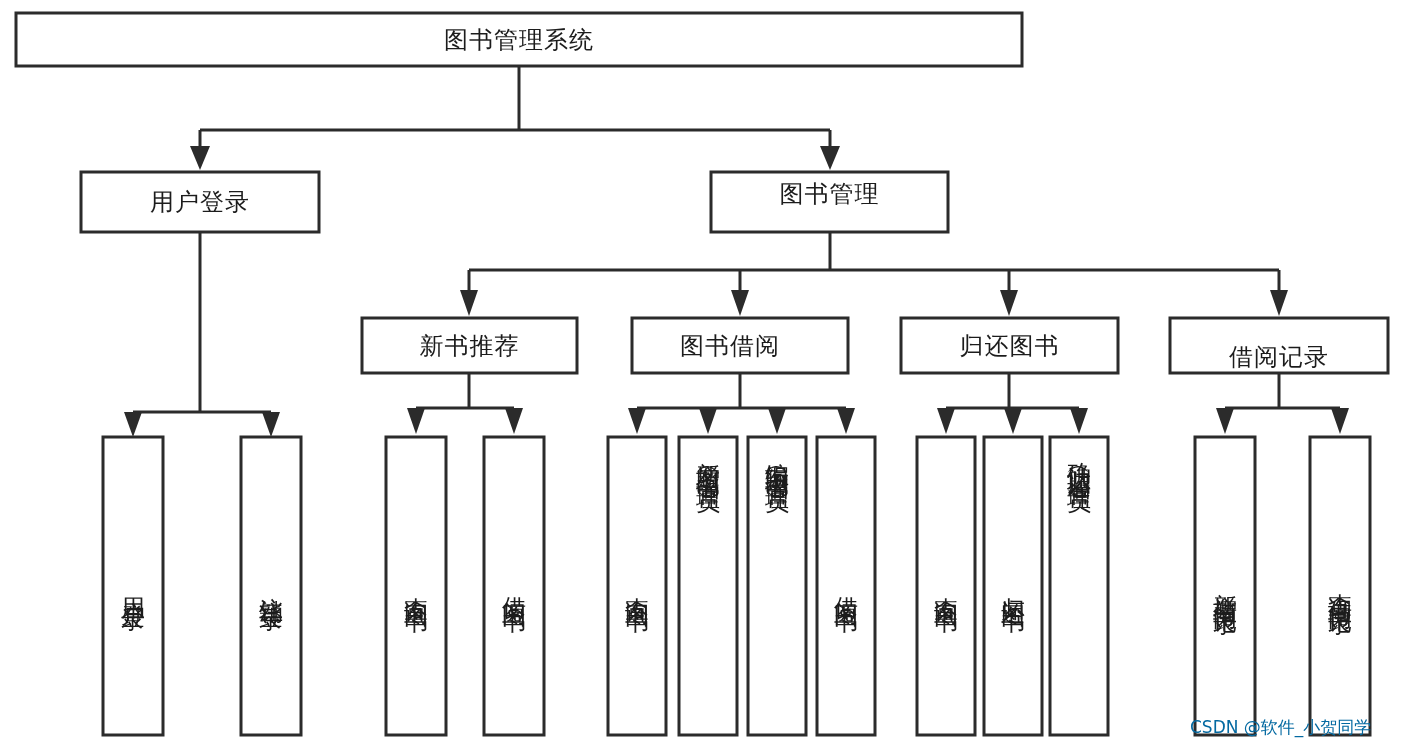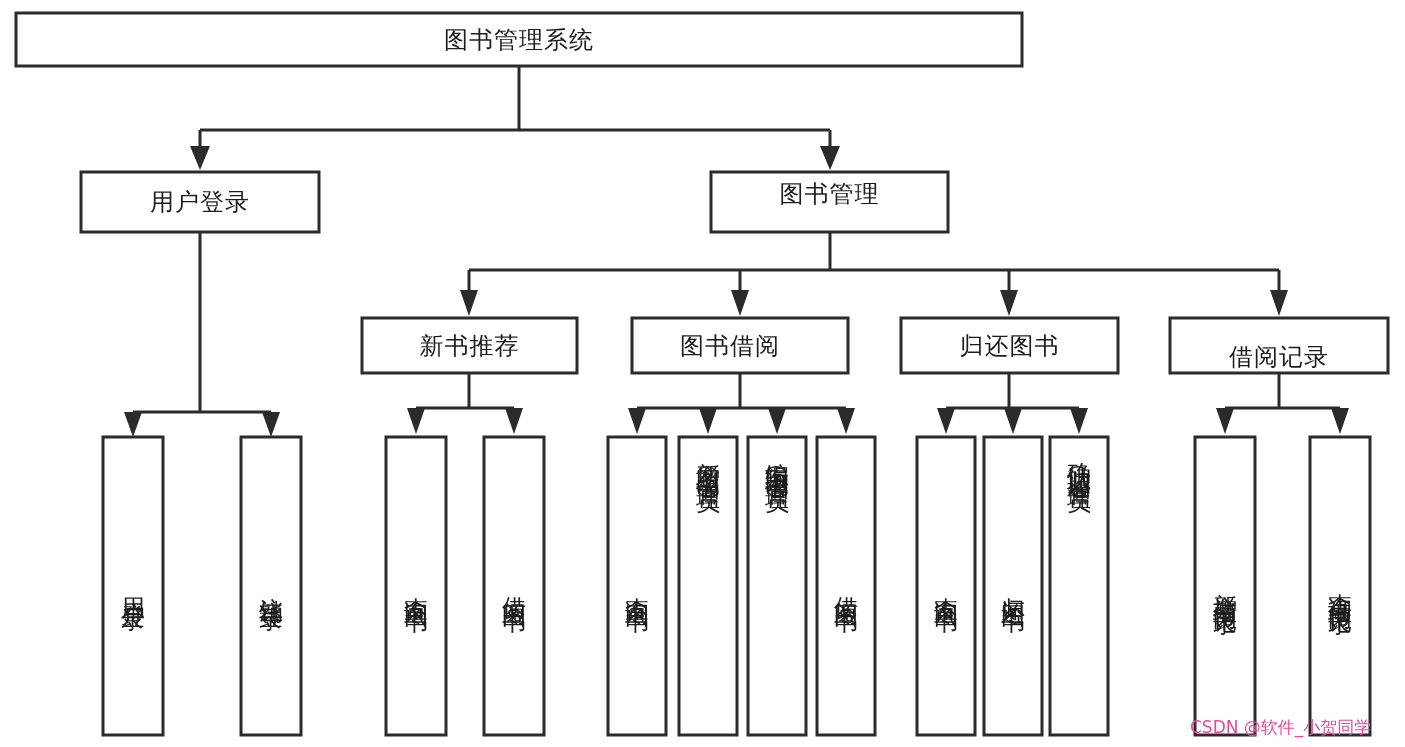--- a/index.html
+++ b/index.html
@@ -35,21 +35,21 @@
     fill: none;
   }
   .arrow-head {
     fill: #2b2b2b;
     stroke: none;
   }
   .watermark {
     position: absolute;
     font-family: "DejaVu Sans", "Liberation Sans", sans-serif;
     font-size: 17px;
-    color: #ec4899;
+    color: #0369a1;
     white-space: nowrap;
     left: 1190px;
     top: 716px;
   }
   .vlabel-wrap {
     position: absolute;
     display: flex;
     align-items: center;
     justify-content: center;
     pointer-events: none;

